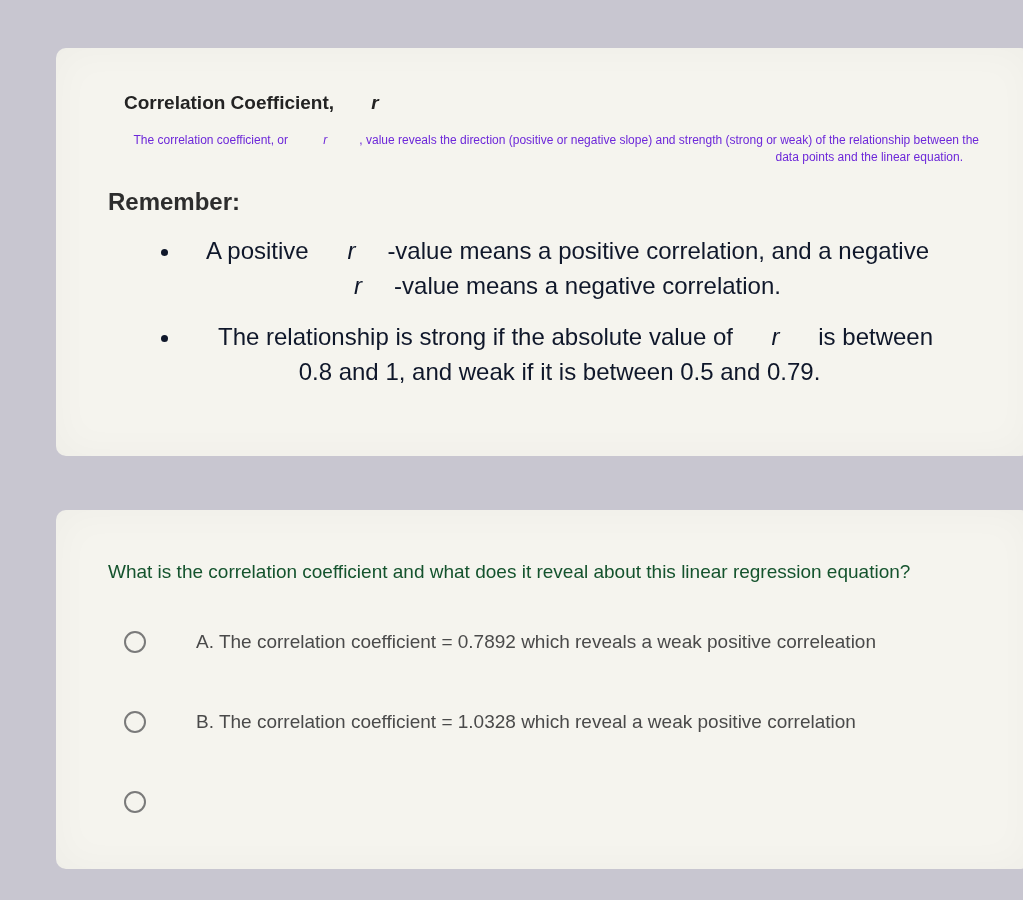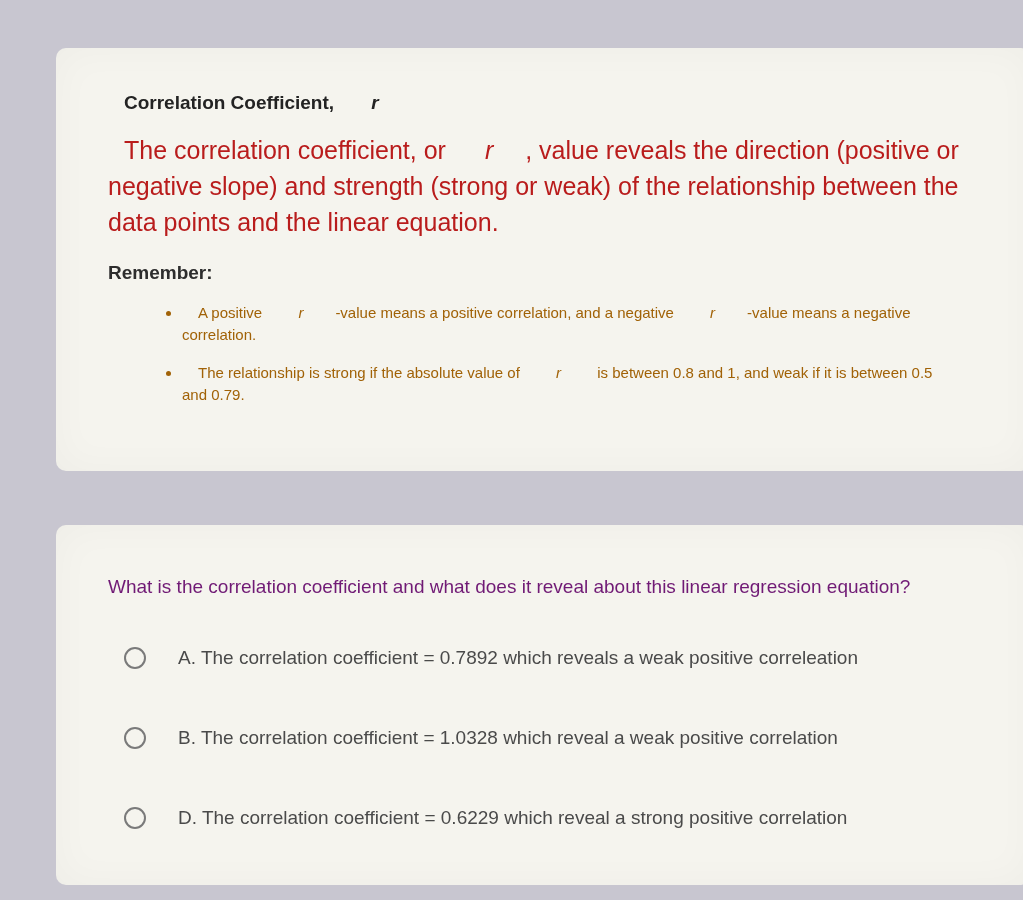--- a/index.html
+++ b/index.html
@@ -25,59 +25,61 @@
   .card.top { padding-top: 26px; padding-bottom: 50px; }
   .heading-line {
     font-size: 19px;
     color: #2a2a2a;
     line-height: 1.35;
     margin-bottom: 4px;
   }
   .heading-strong { font-weight: 700; color:#232323; }
   .heading-ital { font-style: italic; font-weight: 700; }
   .desc {
-    font-size: 25px;
-    color: #b91c1c;
+    font-size: 12px;
+    color: #6d28d9;
     line-height: 1.45;
     margin-bottom: 22px;
+    text-align: right;
   }
   .remember-label {
     font-weight: 700;
-    font-size: 19px;
+    font-size: 24px;
     color: #2d2d2d;
     margin-bottom: 18px;
   }
   ul.bullets {
     list-style: disc;
     padding-left: 58px;
   }
   ul.bullets li {
-    font-size: 15px;
-    color: #a16207;
+    font-size: 24px;
+    color: #0f172a;
     line-height: 1.45;
     margin-bottom: 4px;
     padding-right: 10px;
+    text-align: center;
   }
   .ital { font-style: italic; }
   .qnum {
     font-size: 20px;
     color: #2d2d2d;
     margin-bottom: 14px;
   }
   .qnum .ast { color: #c0392b; }
   .question-text {
     font-size: 19px;
-    color: #701a75;
+    color: #14532d;
     line-height: 1.45;
     margin-bottom: 30px;
   }
   .option-row {
     display: flex;
     align-items: center;
-    gap: 0;
+    gap: 18px;
     margin-bottom: 26px;
     cursor: pointer;
   }
   .option-row:last-child { margin-bottom: 0; }
   .radio {
     width: 22px;
     height: 22px;
     border: 2px solid #7a7a7a;
     border-radius: 50%;
     flex-shrink: 0;
@@ -115,15 +117,14 @@
   <div class="option-row">
     <div class="radio"></div>
     <div class="option-label">A. The correlation coefficient = 0.7892 which reveals a weak positive correleation</div>
   </div>
   <div class="option-row">
     <div class="radio"></div>
     <div class="option-label">B. The correlation coefficient = 1.0328 which reveal a weak positive correlation</div>
   </div>
   <div class="option-row">
     <div class="radio"></div>
-    <div class="option-label">D. The correlation coefficient = 0.6229 which reveal a strong positive correlation</div>
   </div>
 </div>
 
 </body></html>

